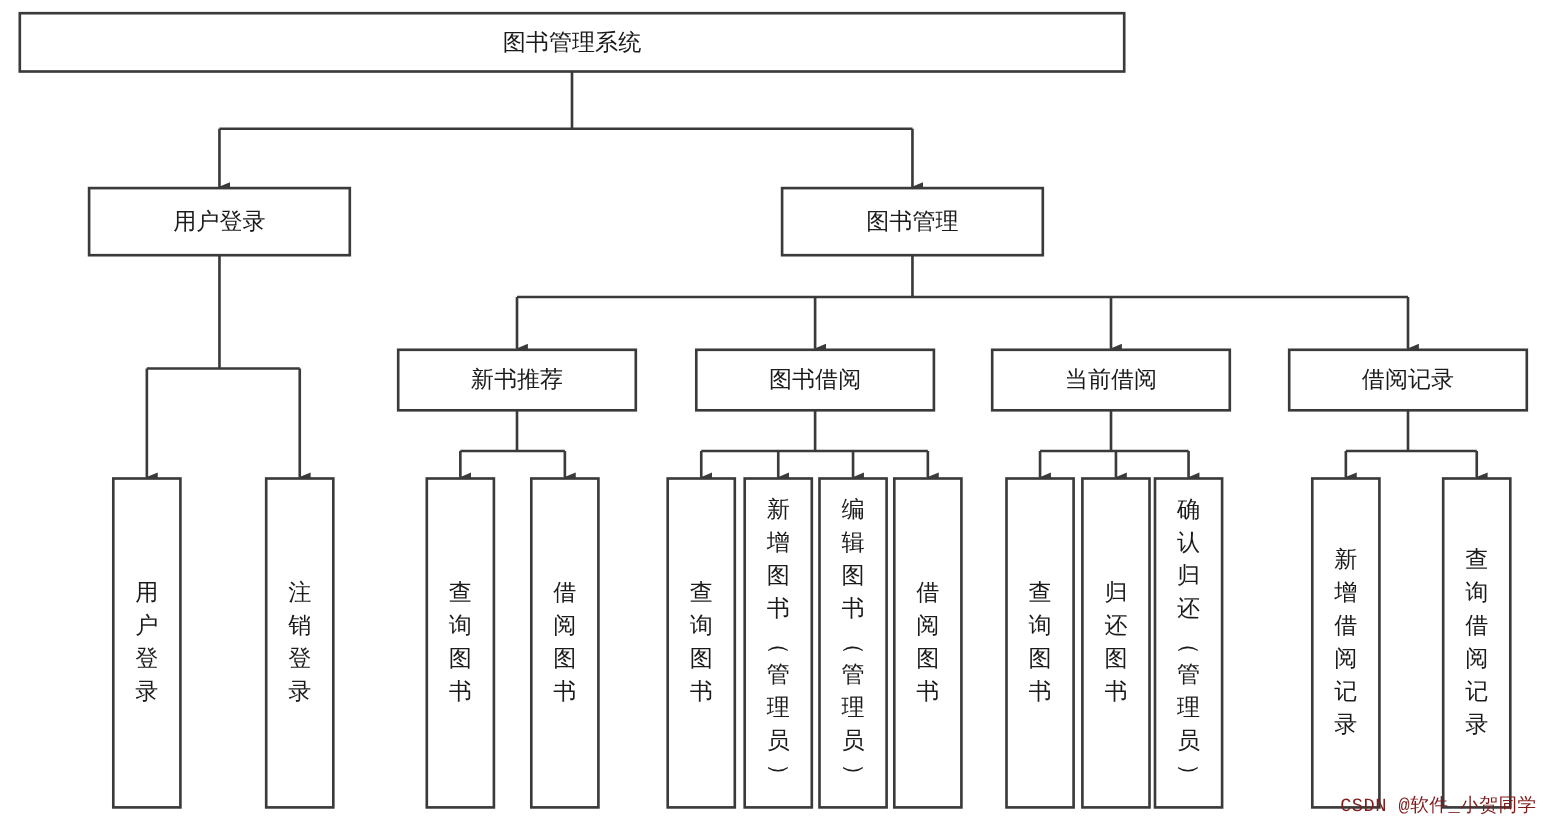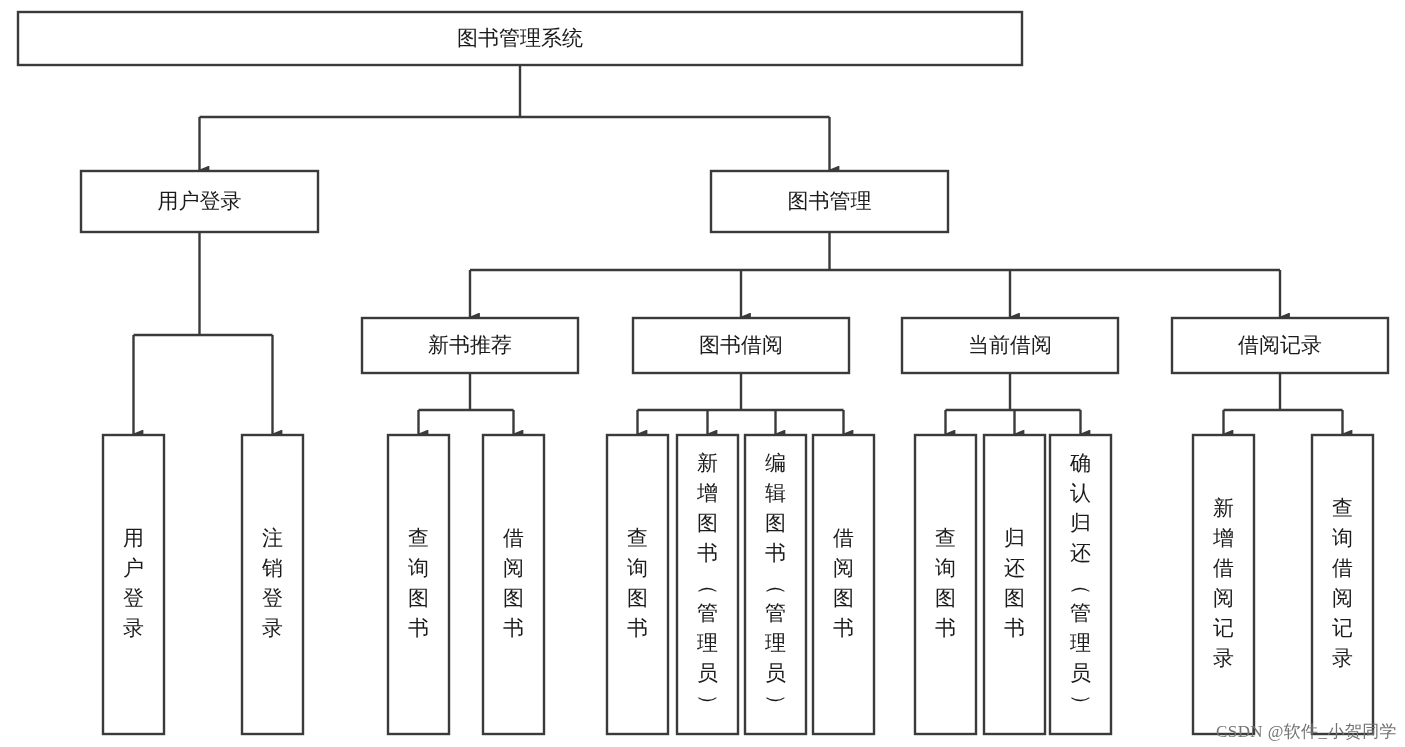--- a/index.html
+++ b/index.html
@@ -46,23 +46,23 @@
   .node-label-vertical {
     fill: #1b1b1b;
     font-family: "Liberation Sans", "DejaVu Sans", sans-serif;
     font-size: 21px;
     text-anchor: middle;
   }
   .watermark-text {
     position: absolute;
     right: 8px;
     bottom: 4px;
-    font-family: Liberation Serif, serif;
+    font-family: Liberation Mono, monospace;
     font-size: 17px;
-    color: #737373;
+    color: #7f1d1d;
     white-space: nowrap;
     letter-spacing: 0.4px;
   }
 </style>
 </head>
 <body>
 
 <div id="diagram-root">
 
   <svg class="diagram-canvas" viewBox="0 0 1405 747">

